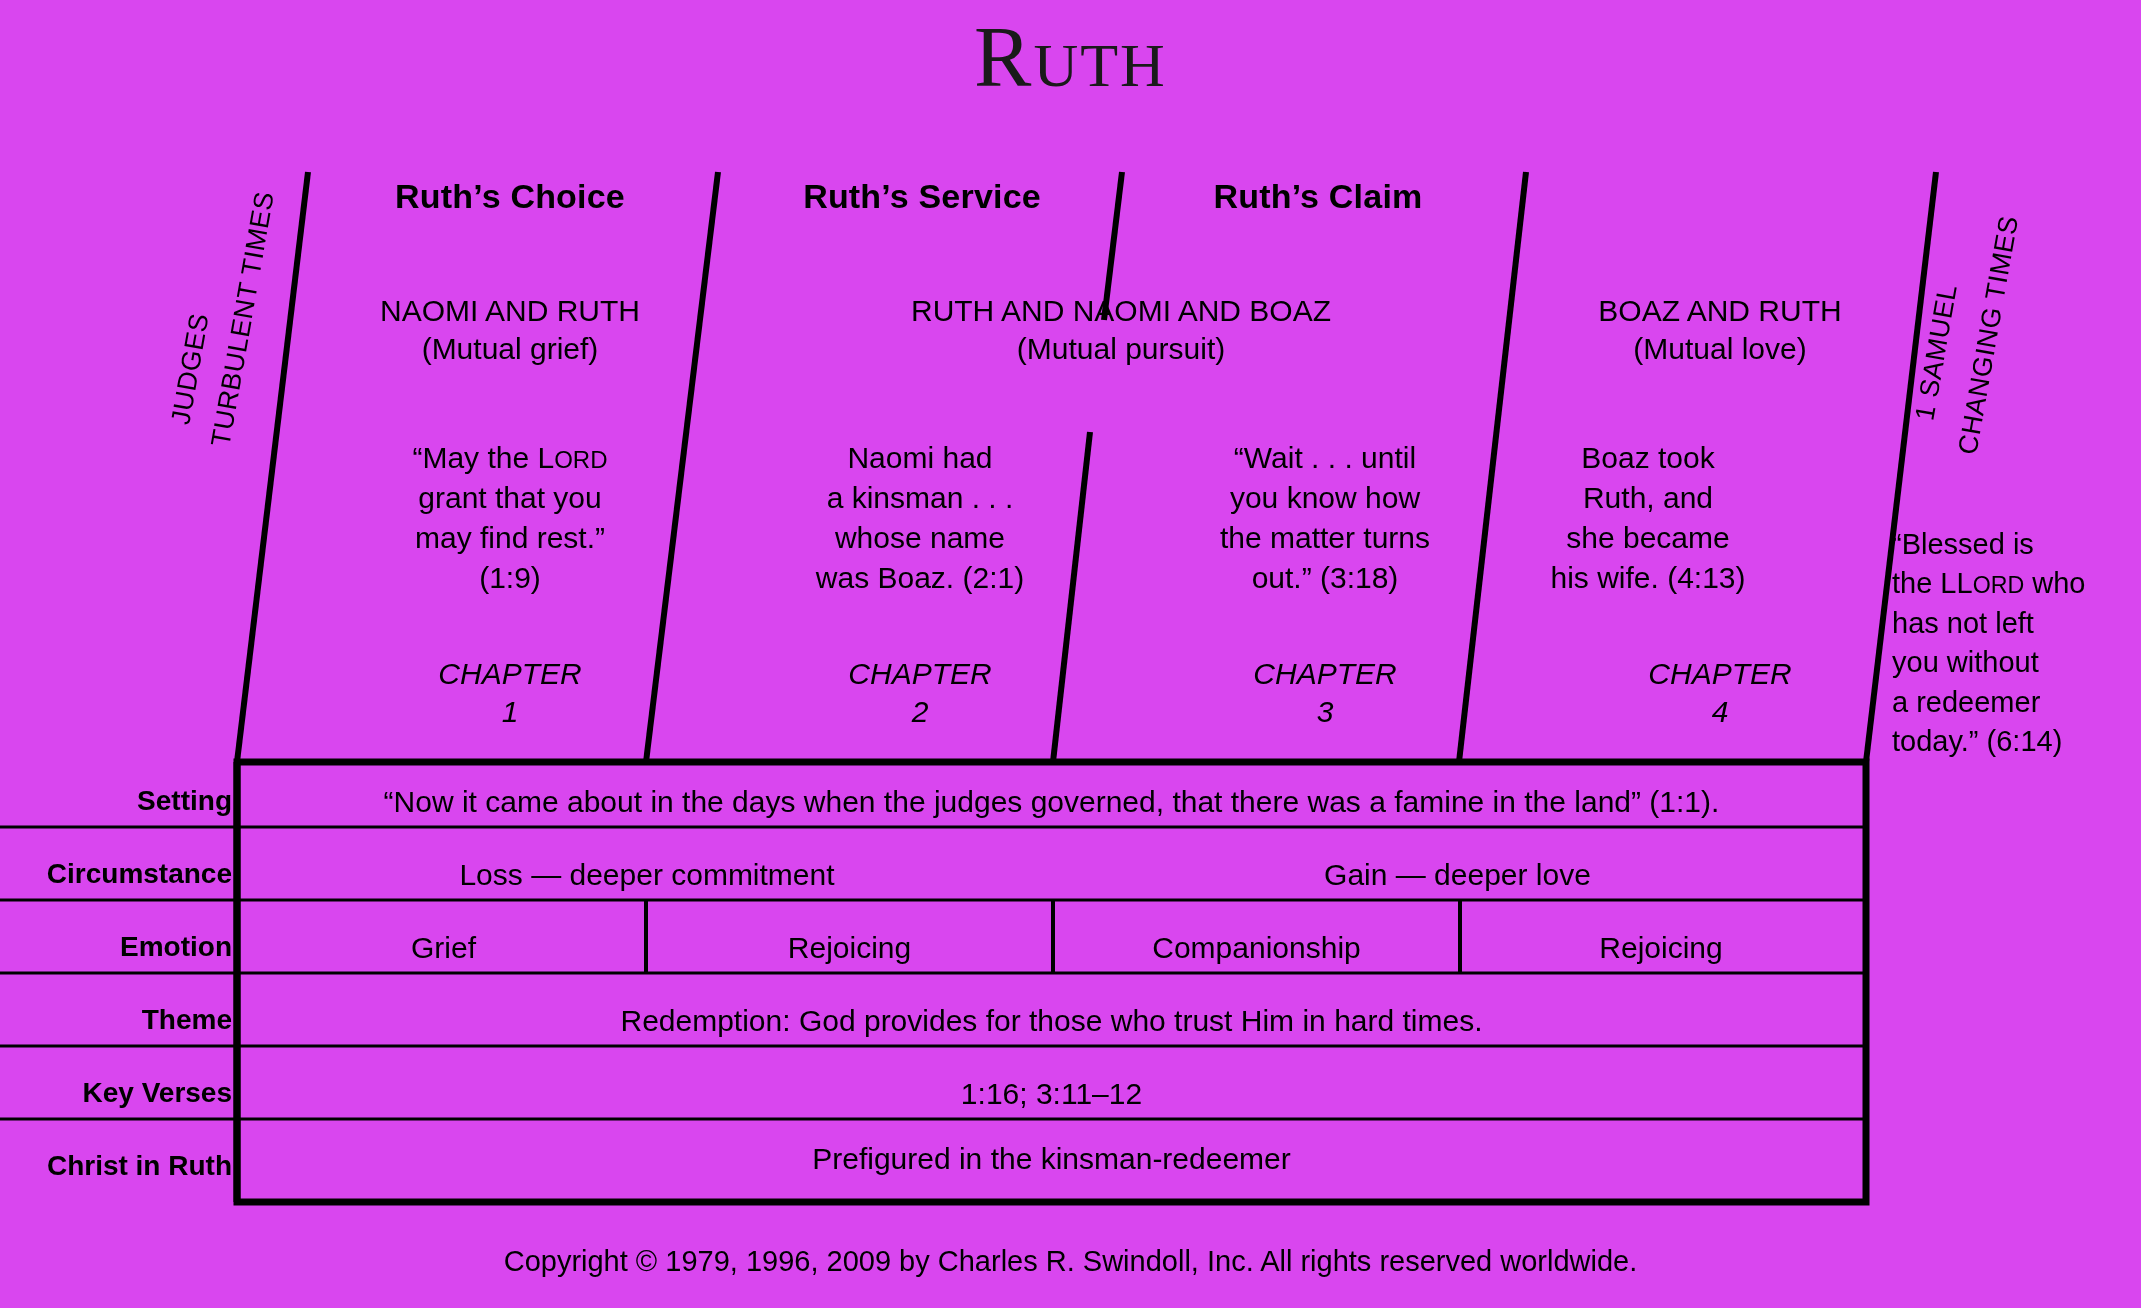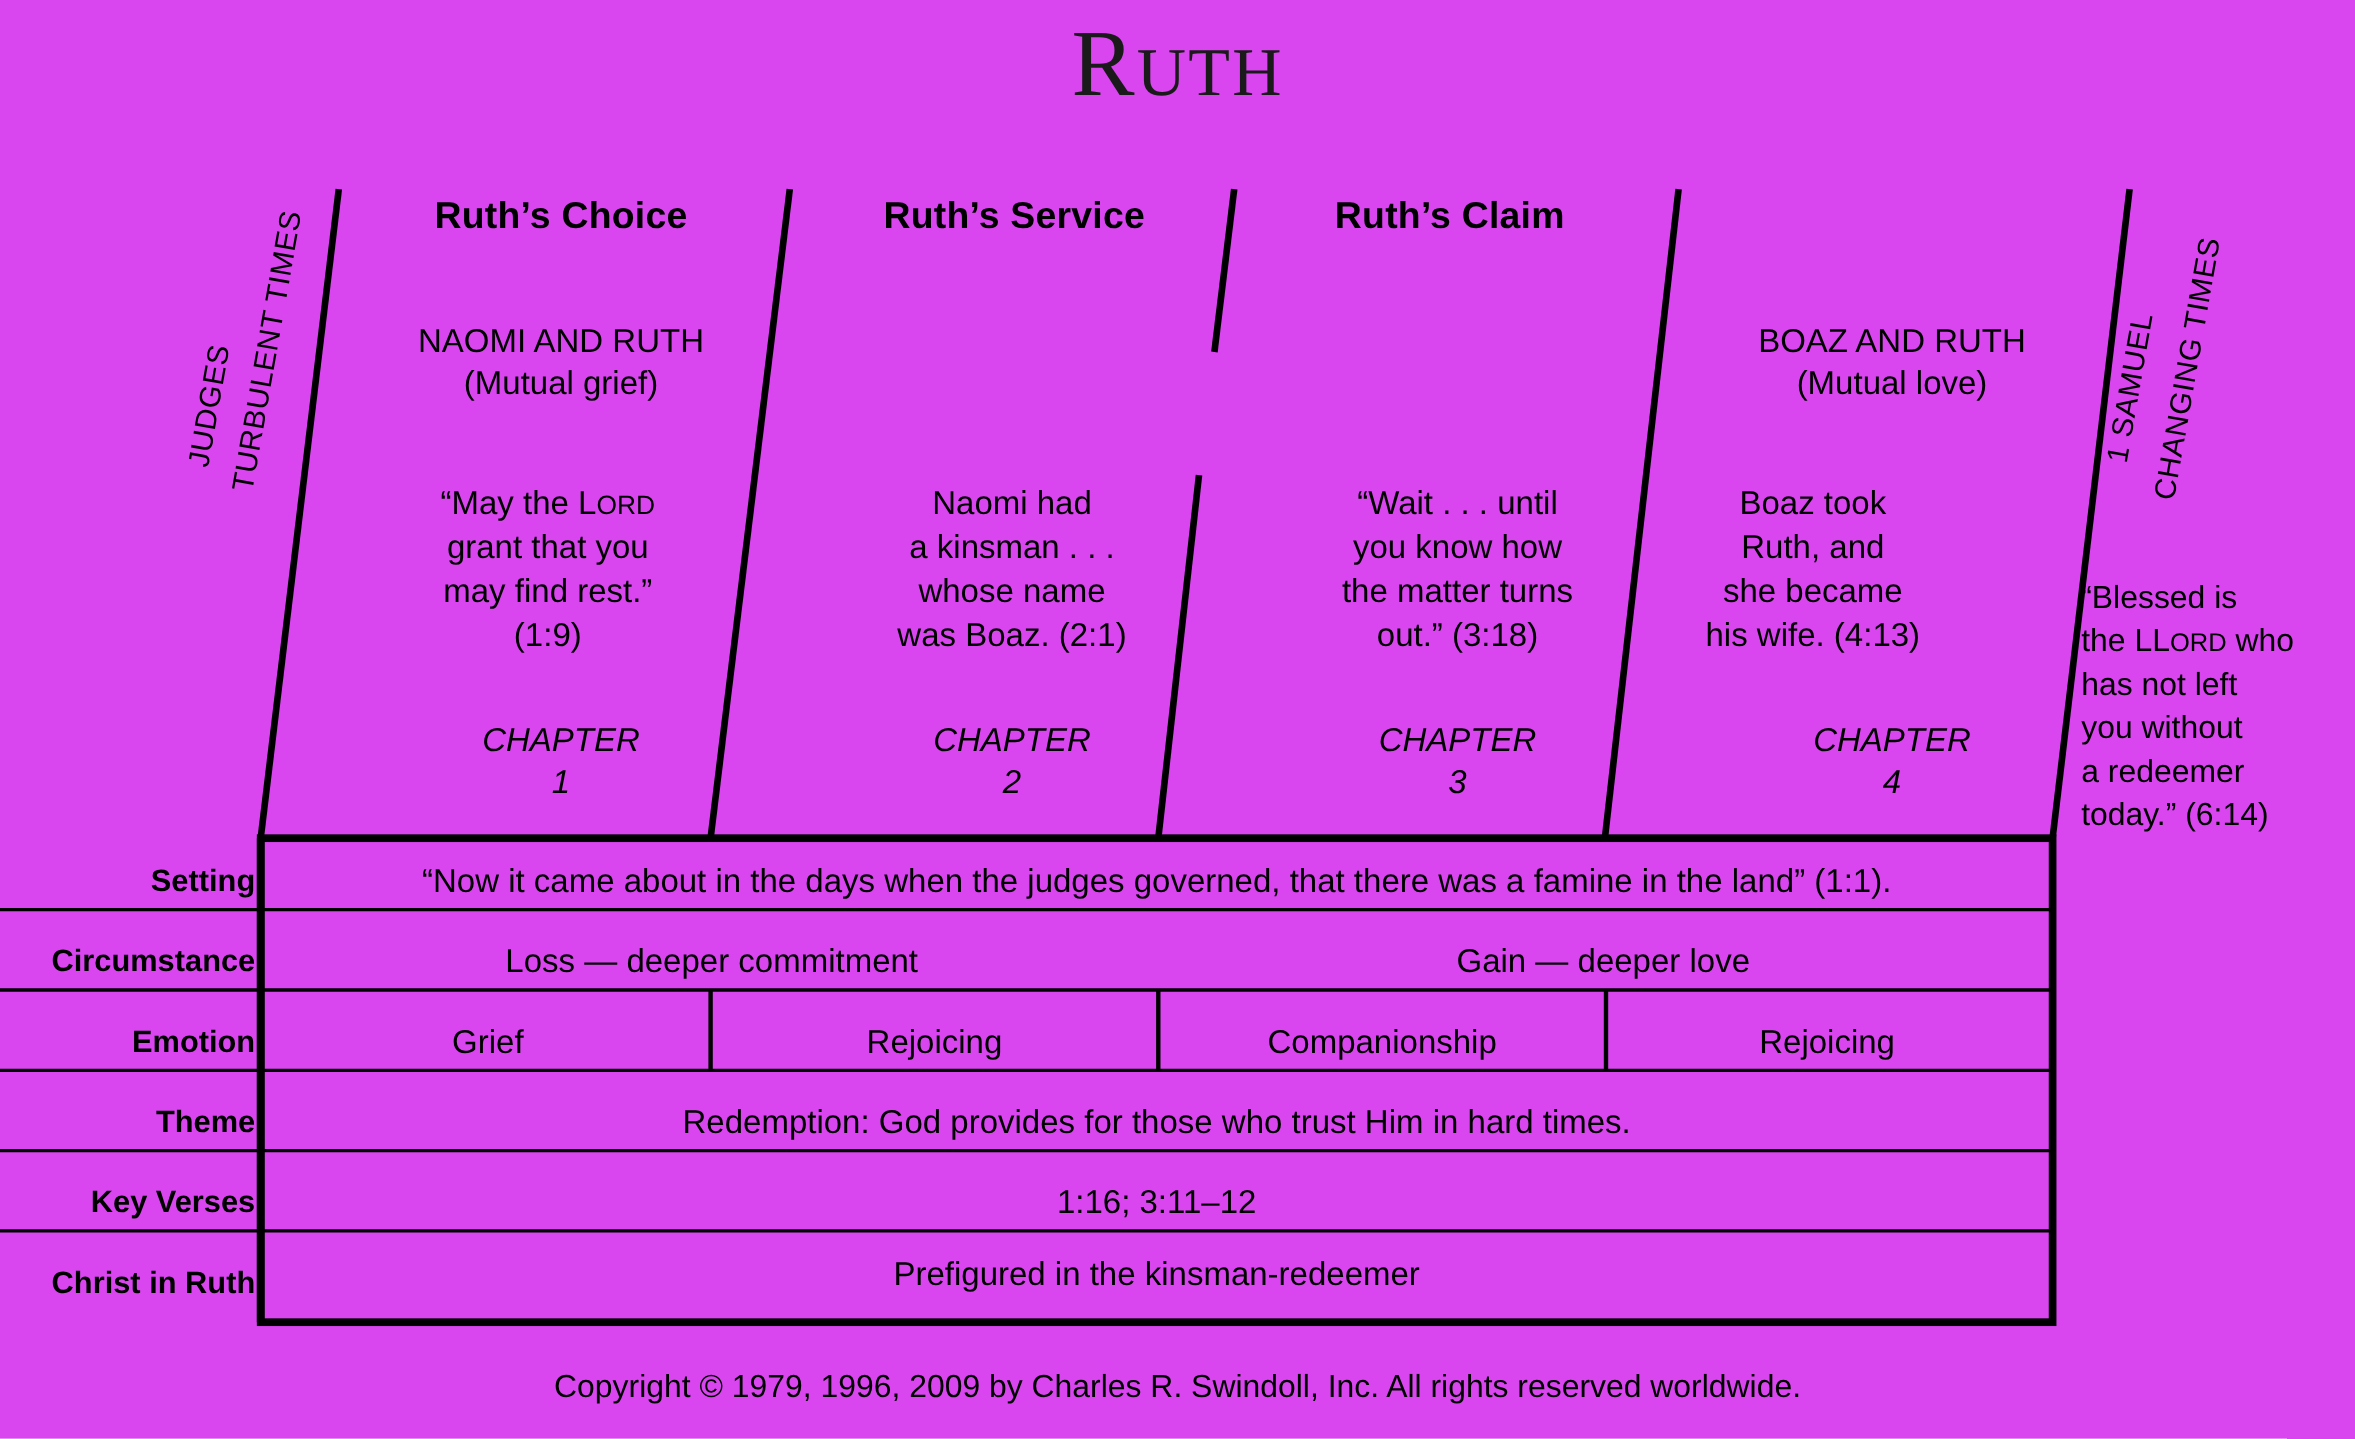--- a/index.html
+++ b/index.html
@@ -176,26 +176,30 @@
   <div class="side-label" style="left:1983px; top:426px; transform: rotate(-80deg); transform-origin: left bottom;">CHANGING TIMES</div>
 
   <div class="col col-head" style="left:310px;  top:178px; width:400px;">Ruth’s Choice</div>
   <div class="col col-head" style="left:722px;  top:178px; width:400px;">Ruth’s Service</div>
   <div class="col col-head" style="left:1118px; top:178px; width:400px;">Ruth’s Claim</div>
 
   <div class="col col-people" style="left:300px; top:292px; width:420px;">
     <div>NAOMI AND RUTH</div>
     <div>(Mutual grief)</div>
   </div>
+  <div class="col col-people" style="left:766px; top:292px; width:710px;">
+    <div>RUTH AND NAOMI AND BOAZ</div>
+    <div>(Mutual pursuit)</div>
+  </div>
   <div class="col col-people" style="left:1510px; top:292px; width:420px;">
     <div>BOAZ AND RUTH</div>
     <div>(Mutual love)</div>
   </div>
 
-  <div class="col col-quote" style="left:308px; top:438px; width:380px;">
+  <div class="col col-quote" style="left:320px; top:438px; width:380px;">
     <div><span>“May the L</span><span class="sc">ORD</span></div>
     <div>grant that you</div>
     <div>may find rest.”</div>
     <div>(1:9)</div>
   </div>
 
   <div class="col col-quote" style="left:730px; top:438px; width:380px;">
     <div>Naomi had</div>
     <div>a kinsman . . .</div>
     <div>whose name</div>

